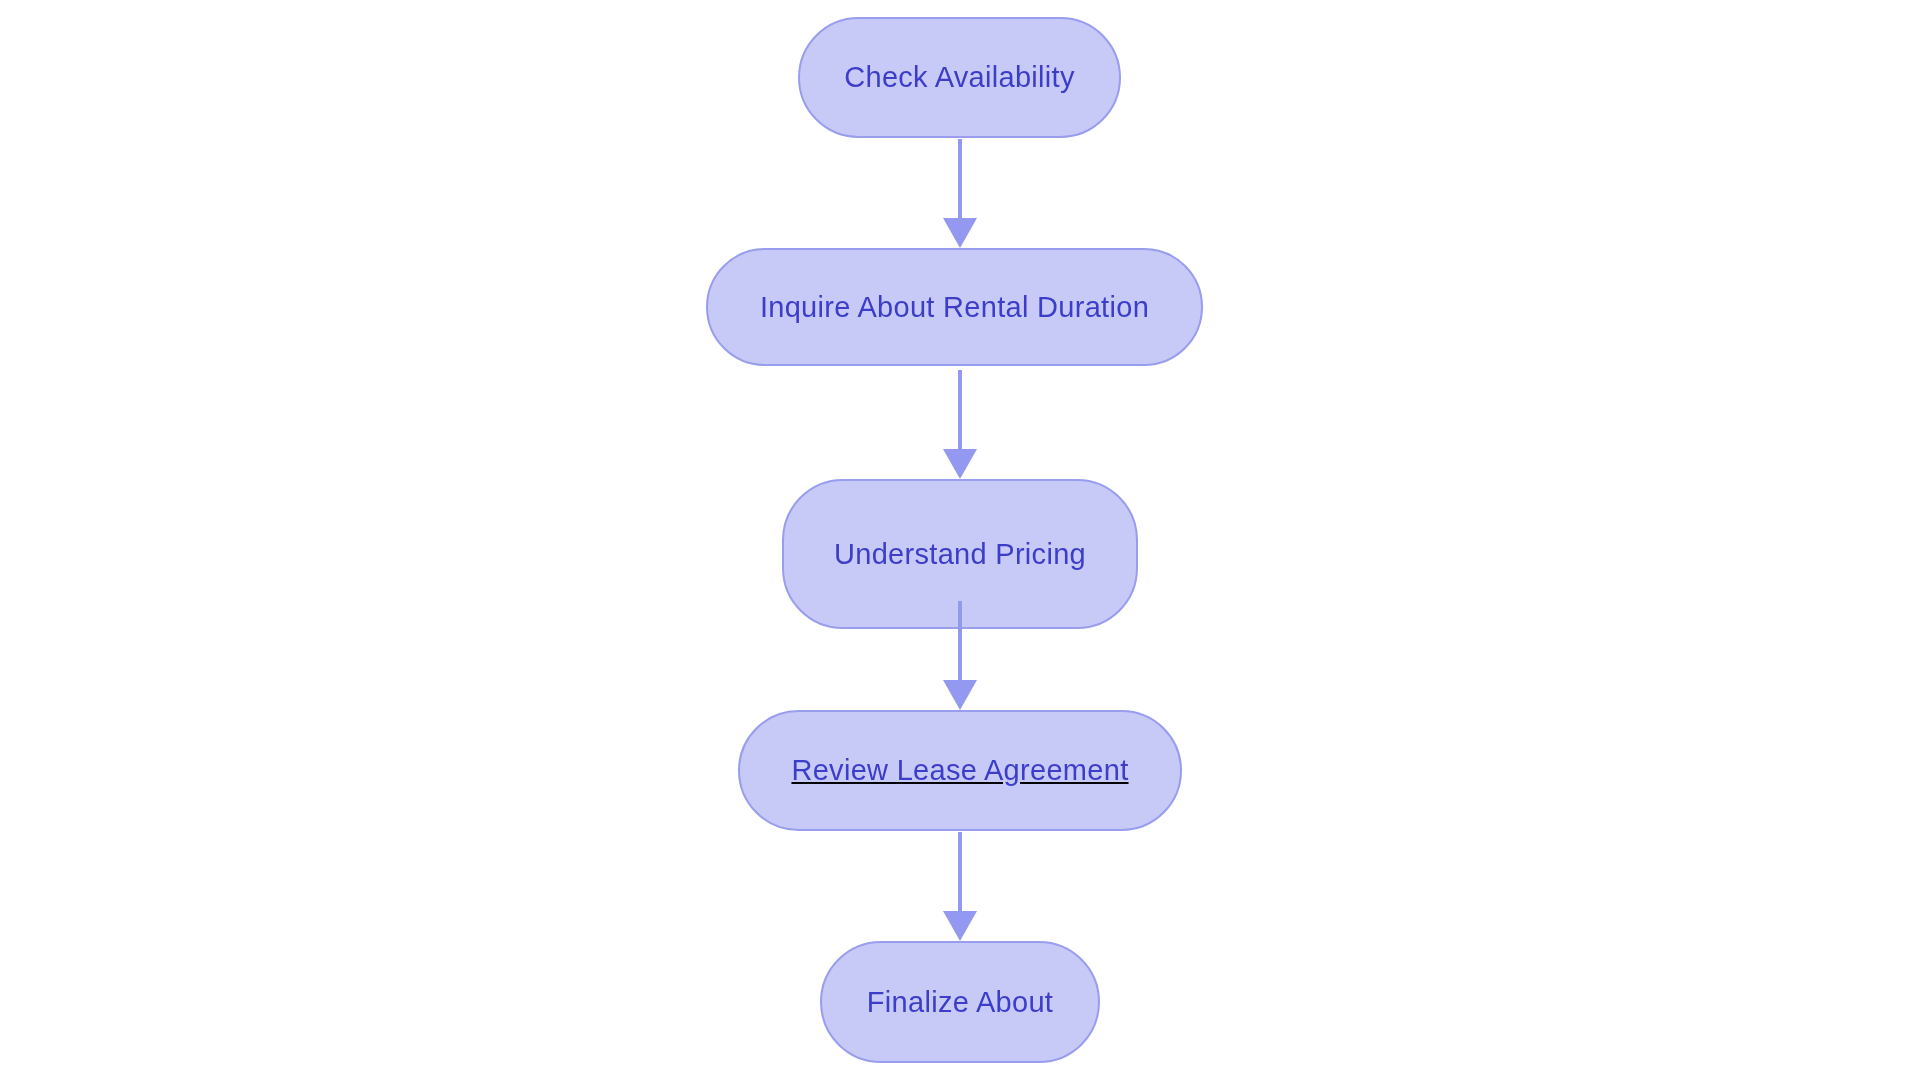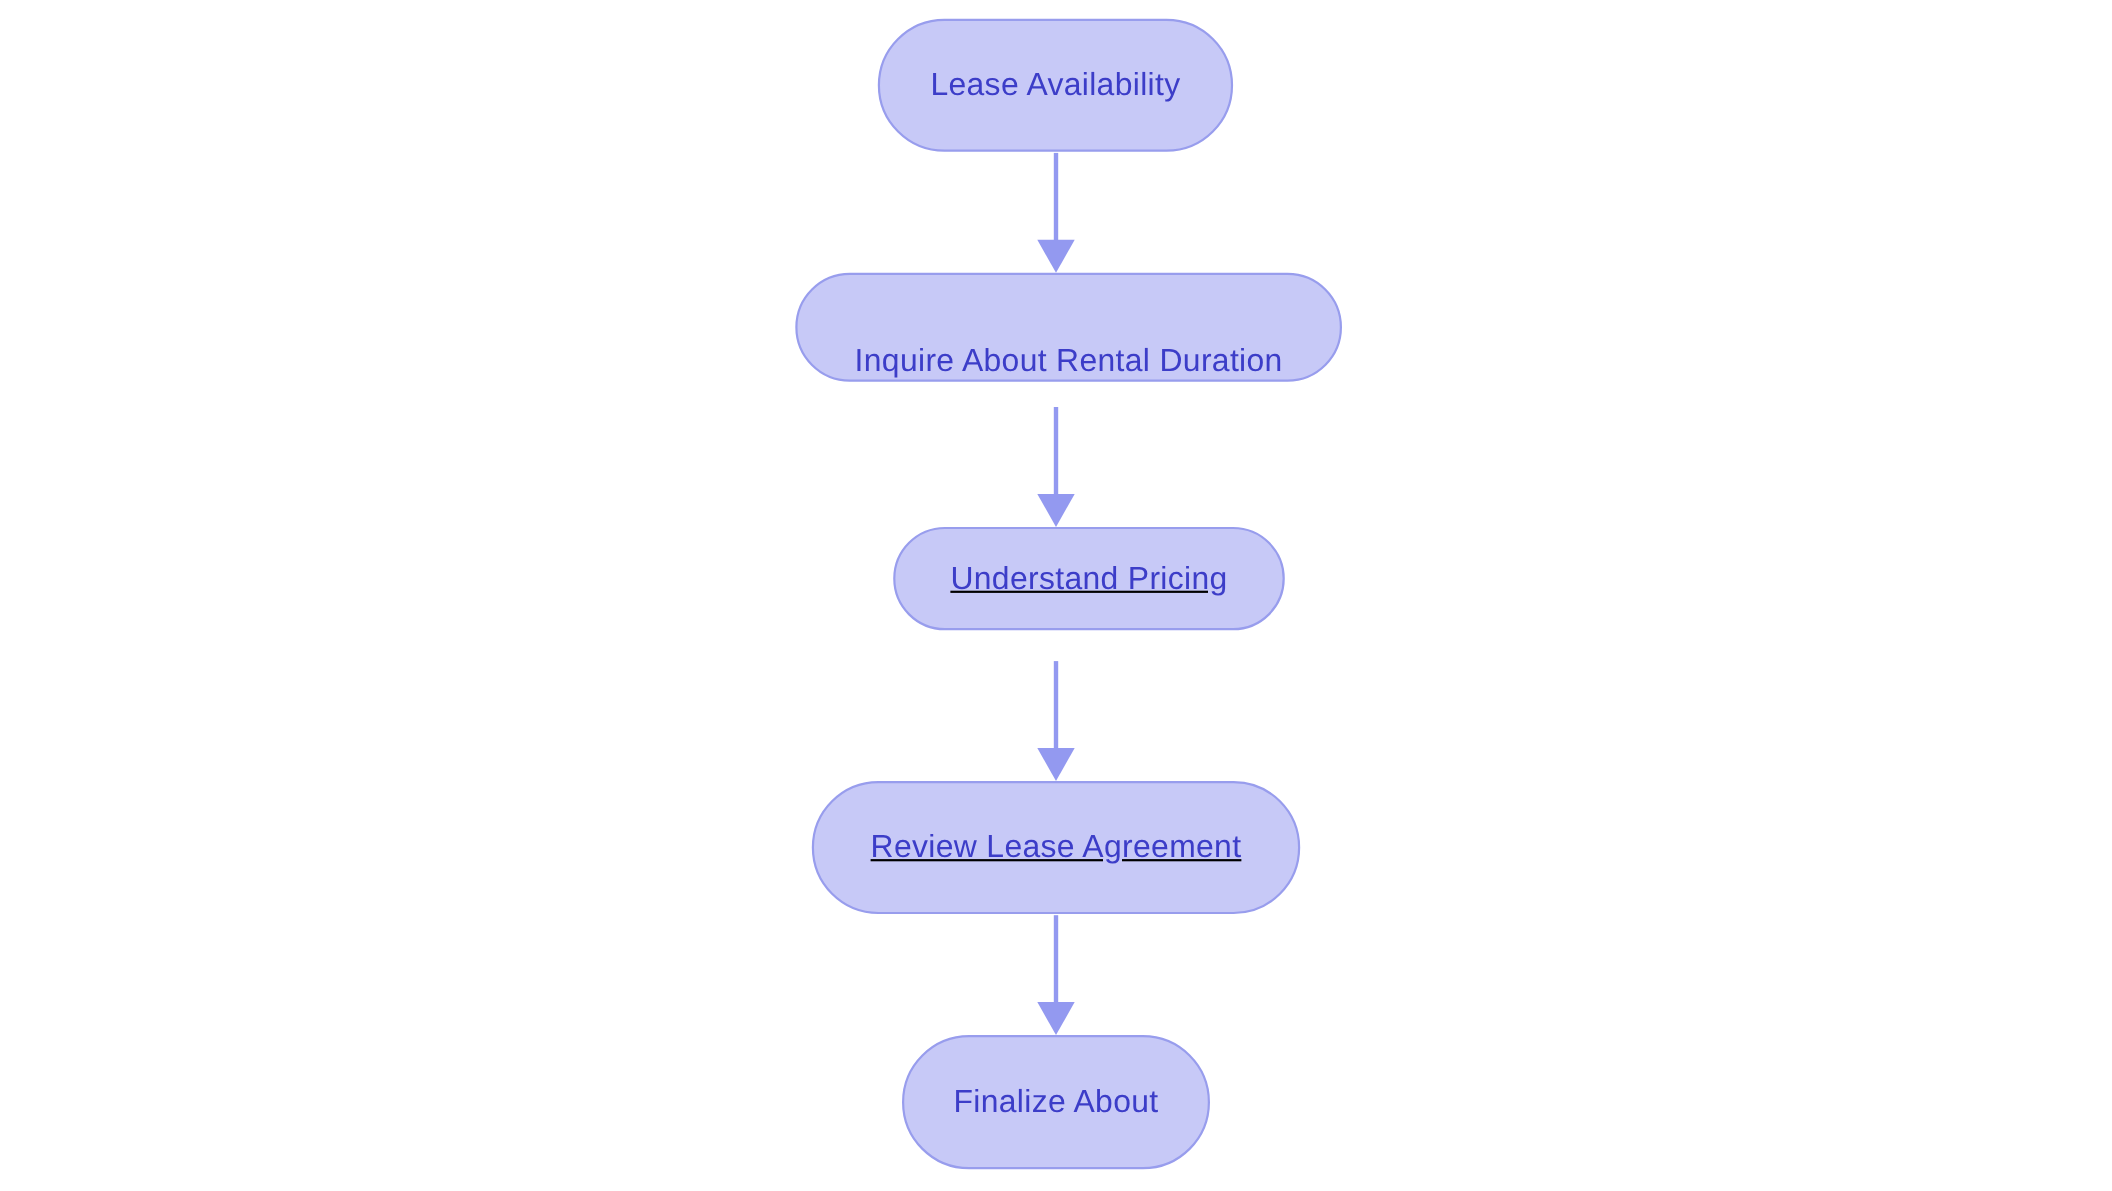--- a/index.html
+++ b/index.html
@@ -34,22 +34,22 @@
     text-align: center;
   }
   .node-label {
     color: var(--node-text);
     font-size: 29px;
     font-weight: 400;
     letter-spacing: 0.3px;
     white-space: nowrap;
   }
   .n1 { left: 798px; top: 17px;  width: 323px; height: 121px; }
-  .n2 { left: 723px; top: 248px; width: 497px; height: 99px; align-items: flex-end; }
-  .n3 { left: 812px; top: 479px; width: 356px; height: 94px; text-decoration: underline; }
+  .n2 { left: 706px; top: 248px; width: 497px; height: 118px; }
+  .n3 { left: 782px; top: 479px; width: 356px; height: 150px; }
   .n4 { left: 738px; top: 710px; width: 444px; height: 121px; text-decoration: underline; }
   .n5 { left: 820px; top: 941px; width: 280px; height: 122px; }
 
   .arrow-line {
     position: absolute;
     left: 958px;
     width: 4px;
     background: var(--arrow);
   }
   .arrow-head {
@@ -65,21 +65,21 @@
   .al2 { top: 370px; height: 81px; }  .ah2 { top: 449px; }
   .al3 { top: 601px; height: 81px; }  .ah3 { top: 680px; }
   .al4 { top: 832px; height: 81px; }  .ah4 { top: 911px; }
 </style>
 </head>
 <body>
 
 <div class="canvas">
 
   <div class="node n1">
-    <span class="node-label">Lease Availability</span>
+    <span class="node-label">Check Availability</span>
   </div>
 
   <div class="arrow-line al1"></div>
   <div class="arrow-head ah1"></div>
 
   <div class="node n2">
     <span class="node-label">Inquire About Rental Duration</span>
   </div>
 
   <div class="arrow-line al2"></div>

